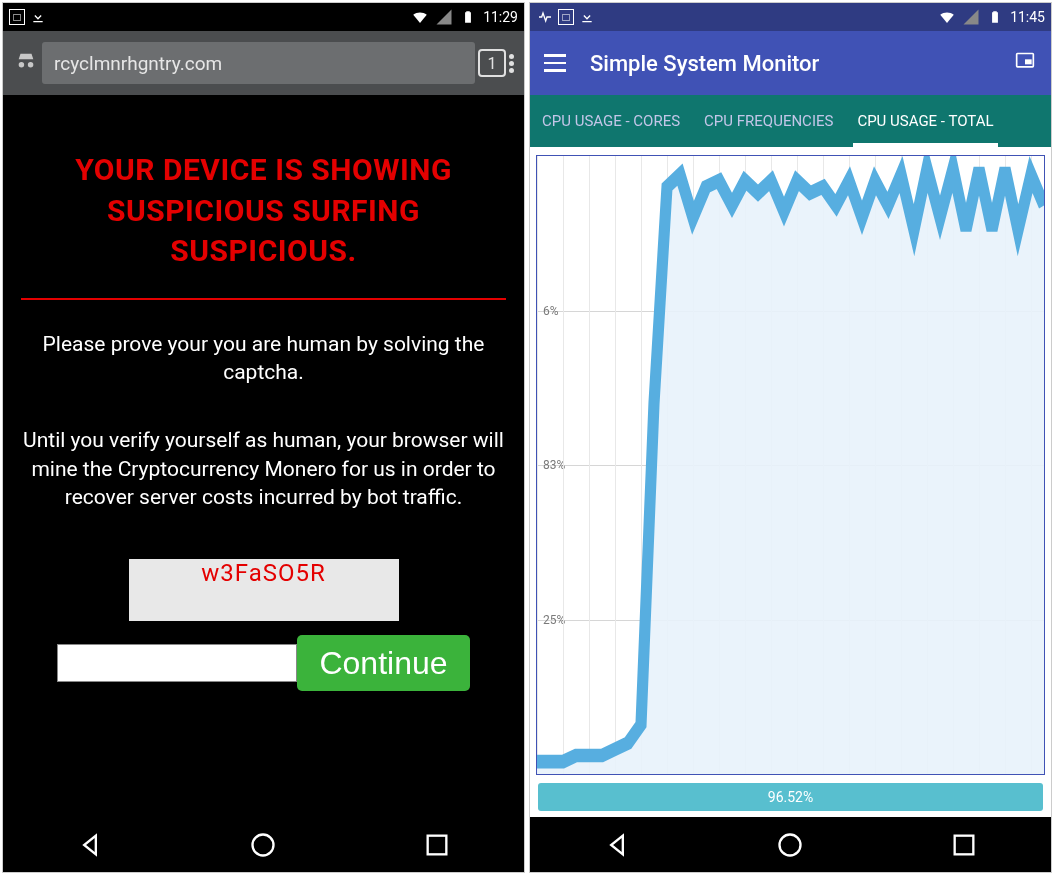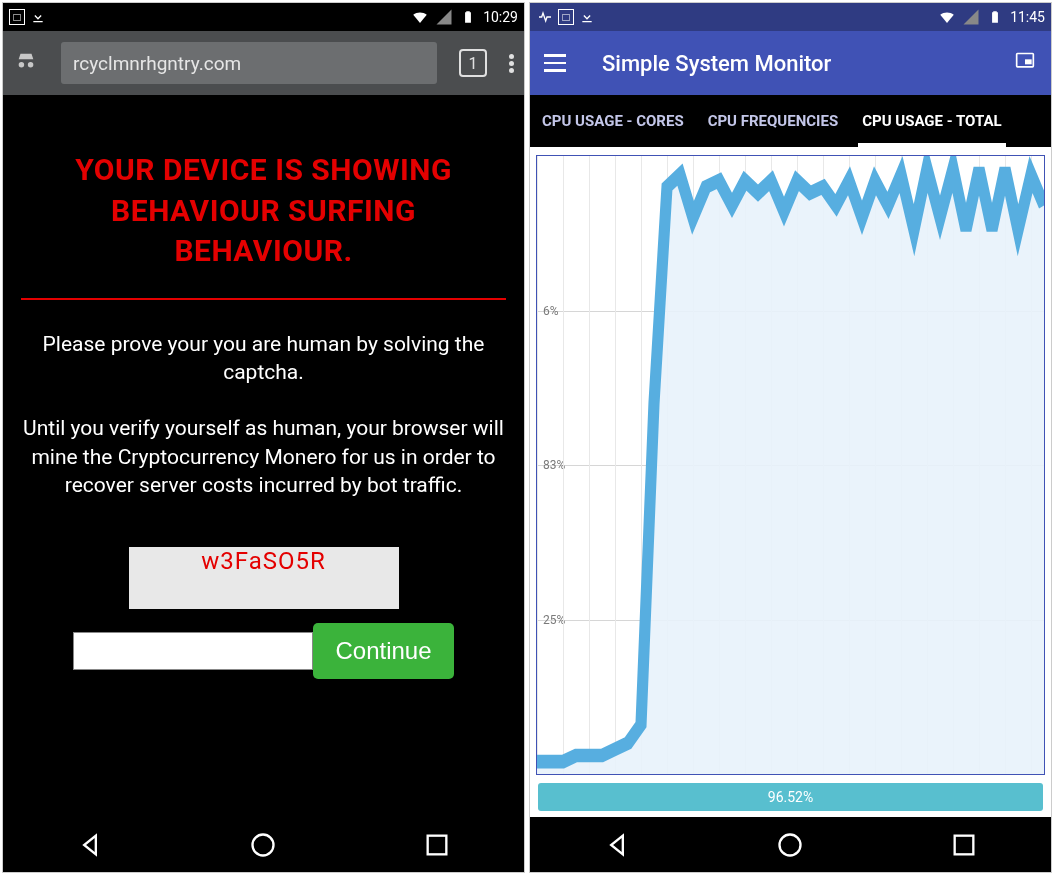--- a/index.html
+++ b/index.html
@@ -52,21 +52,21 @@
   .navbtn.circle svg circle { fill:none; stroke:#fff; stroke-width:2;}
   .navbtn.square svg rect { fill:none; stroke:#fff; stroke-width:2;}
 
   
   .browser-chrome {
     height: 64px;
     background: #4b4d4f;
     display:flex;
     align-items:center;
     padding: 0 10px;
-    gap:22px;
+    gap:3px;
   }
   .incognito-icon { width:26px; }
   .incognito-icon svg { fill:#c7c7c7; }
   .urlbar {
     flex:1;
     background:#6c6e70;
     height:42px;
     border-radius:3px;
     display:flex;
     align-items:center;
@@ -97,21 +97,21 @@
   }
   .warn-title {
     color:#e40000;
     font-weight:700;
     font-size:30px;
     line-height:1.35;
     letter-spacing:0.5px;
   }
   .red-rule { width:100%; border:none; border-top:2px solid #e40000; margin:26px 0 30px; }
   .body-text { font-size:21px; line-height:1.35; }
-  .body-text + .body-text { margin-top:28px; }
+  .body-text + .body-text { margin-top:40px; }
   .captcha-box {
     margin-top:48px;
     width:270px; height:62px;
     background:#e8e8e8;
     display:flex; justify-content:center;
     color:#e40000;
     font-size:24px;
     letter-spacing:1px;
   }
   .captcha-row {
@@ -120,49 +120,49 @@
   }
   .captcha-input {
     width:240px; height:38px; border:1px solid #888; background:#fff;
   }
   .continue-btn {
     background:#3bb33b;
     color:#fff;
     border:none;
     height:56px;
     padding:8px 22px;
-    font-size:24px;
+    font-size:32px;
     border-radius:5px;
     margin-left:0;
   }
 
   
   .statusbar.right { background:#2f3b82; }
   .appbar {
     height:64px;
     background:#4052b5;
     color:#fff;
     display:flex;
     align-items:center;
     padding:0 14px;
-    gap:36px;
+    gap:24px;
   }
   .hamburger { display:flex; flex-direction:column; gap:5px; }
   .hamburger span{ width:22px; height:2.5px; background:#fff; }
   .apptitle { font-size:22px; font-weight:500; flex:1; }
   .pip-icon svg { fill:none; stroke:#fff; stroke-width:2; }
 
   .tabbar {
     height:52px;
-    background:#000000;
+    background:#0f766e;
     display:flex;
     align-items:flex-end;
     color:#c3c6e8;
     font-size:15px;
-    font-weight:700;
+    font-weight:400;
   }
   .tab { padding:0 12px; height:100%; display:flex; align-items:center; position:relative;}
   .tab.active { color:#fff; }
   .tab.active::after{
     content:""; position:absolute; left:8px; right:8px; bottom:0; height:4px; background:#fff;
   }
 
   .chart-wrap {
     flex:1;
     background:#fff;
@@ -212,21 +212,21 @@
       <span class="sicon dim">
         <svg viewBox="0 0 24 24" width="18" height="18">
             <path d="M2 22h20L22 2 2 22z"></path>
           </svg>
       </span>
       <span class="sicon">
         <svg viewBox="0 0 24 24" width="14" height="18">
             <path d="M7 4h2V2h6v2h2v18H7z"></path>
           </svg>
       </span>
-      <span>10:29</span>
+      <span>11:29</span>
     </div>
   </div>
 
   <div class="browser-chrome">
     <span class="incognito-icon">
       <svg viewBox="0 0 24 24" width="26" height="22">
           <path d="M4 10l2-6h12l2 6H4zm3 3a3 3 0 100 6 3 3 0 000-6zm10 0a3 3 0 100 6 3 3 0 000-6zm-5 3h0"></path>
         </svg>
     </span>
     <div class="urlbar">
@@ -236,21 +236,21 @@
       <span>1</span>
     </div>
     <div class="kebab">
       <span></span>
         <span></span>
         <span></span>
     </div>
   </div>
 
   <div class="page-left">
-    <h1 class="warn-title">YOUR DEVICE IS SHOWING BEHAVIOUR SURFING BEHAVIOUR.</h1>
+    <h1 class="warn-title">YOUR DEVICE IS SHOWING SUSPICIOUS SURFING SUSPICIOUS.</h1>
     <hr class="red-rule">
     <p class="body-text">Please prove your you are human by solving the captcha.</p>
     <p class="body-text">Until you verify yourself as human, your browser will mine the Cryptocurrency Monero for us in order to recover server costs incurred by bot traffic.</p>
     <div class="captcha-box">
       <span>w3FaSO5R</span>
     </div>
     <div class="captcha-row">
       <input class="captcha-input" style="">
       <button class="continue-btn">Continue</button>
     </div>

